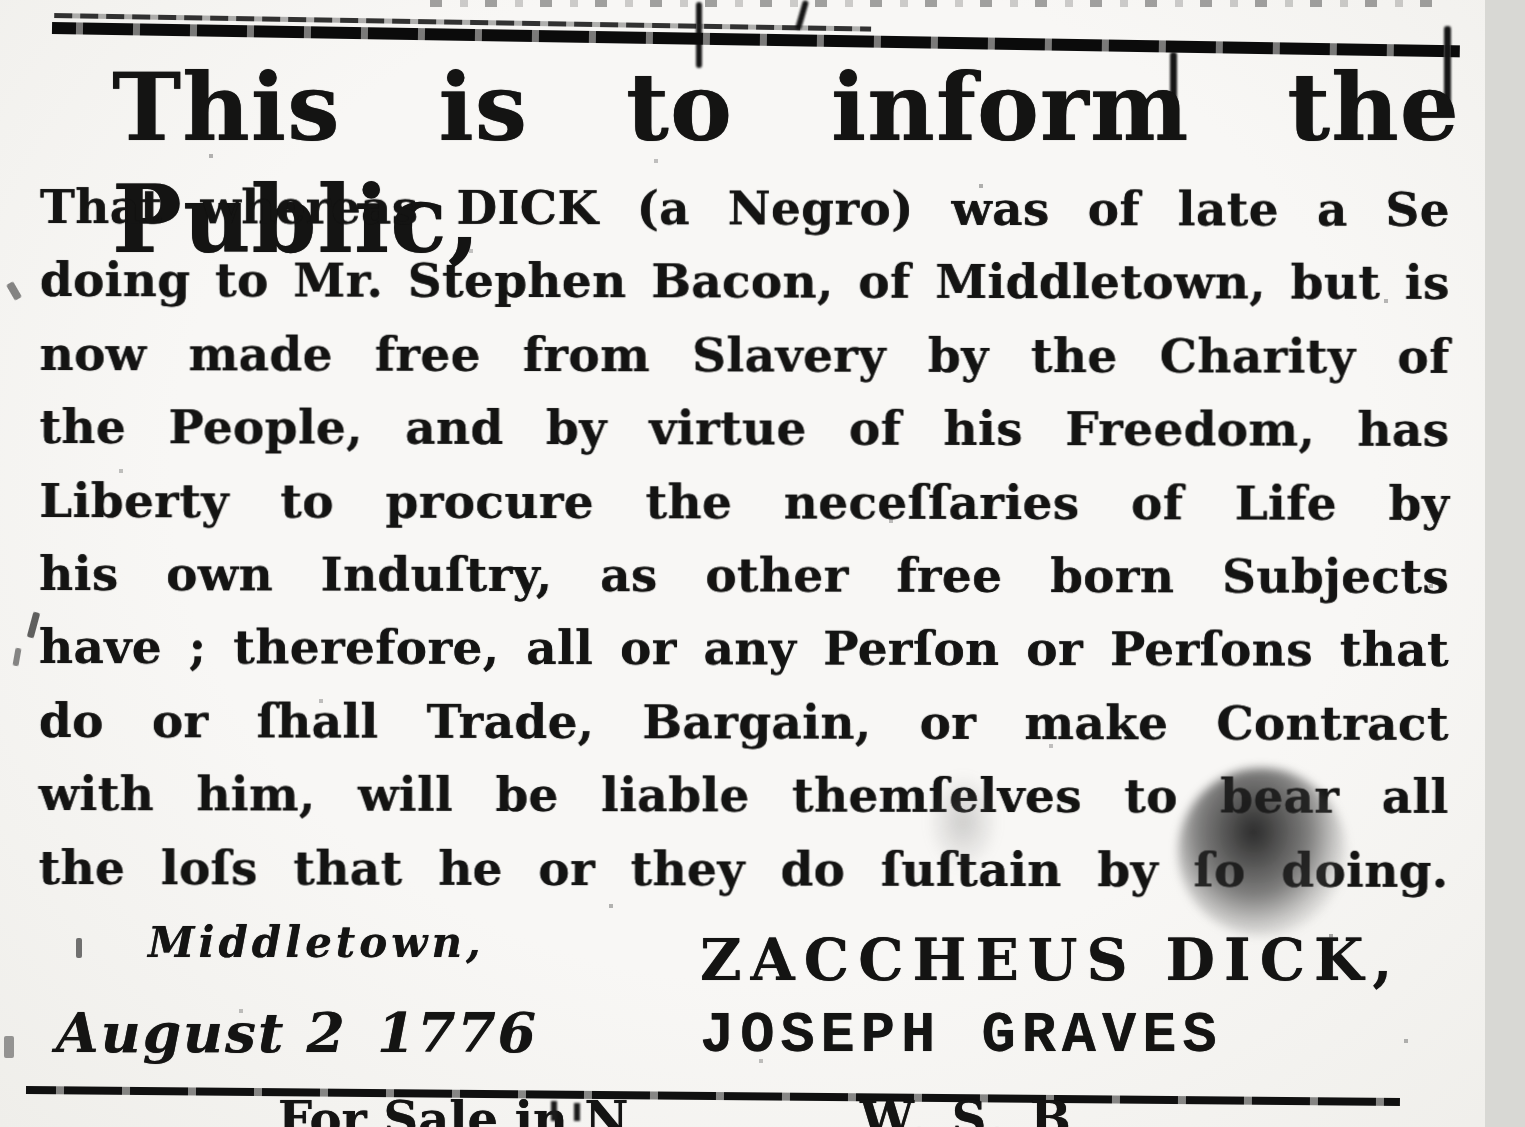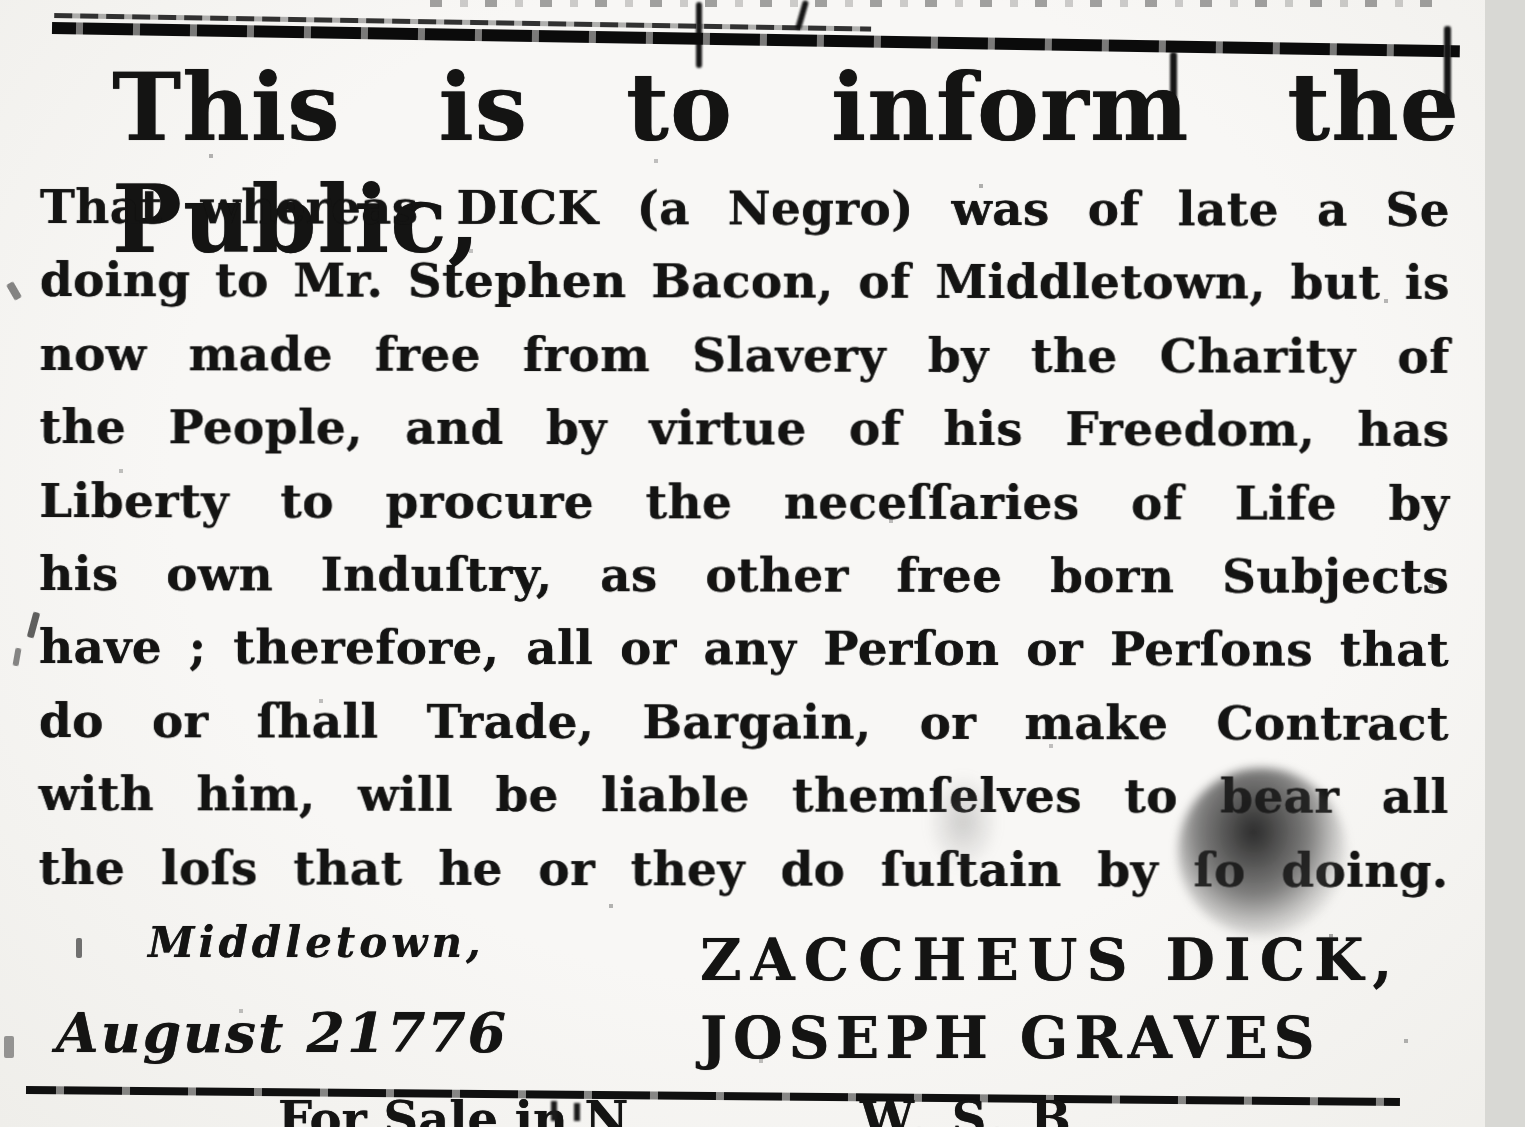--- a/index.html
+++ b/index.html
@@ -25,22 +25,22 @@
     font-size:47px;font-weight:bold;line-height:73.4px;
     transform:rotate(.12deg);transform-origin:left top;
   }
   .bline{text-align:justify;text-align-last:justify;letter-spacing:.3px;}
   .it{}
 
   
   .sig-place{position:absolute;left:148px;top:918px;font-size:42px;font-weight:bold;font-style:italic;letter-spacing:4px;}
   .sig-name1{position:absolute;left:700px;top:926px;font-size:57px;font-weight:bold;letter-spacing:9px;}
   .sig-date{position:absolute;left:56px;top:1000px;font-size:55px;font-weight:bold;font-style:italic;letter-spacing:2px;}
-  .sig-date .year{}
-  .sig-name2{position:absolute;left:700px;top:1004px;font-size:57px;font-weight:bold;letter-spacing:6px;}
+  .sig-date .year{margin-left:30px;}
+  .sig-name2{position:absolute;left:700px;top:1004px;font-size:57px;font-weight:bold;letter-spacing:6px;font-family:Liberation Mono, monospace;}
 
   
   .top-rule{
     position:absolute;left:52px;top:22px;width:1408px;height:12px;
     transform:rotate(.95deg);transform-origin:left center;filter:blur(.7px);
     background:repeating-linear-gradient(90deg,#0b0b0b 0 24px, rgba(20,20,20,.55) 24px 31px, #0b0b0b 31px 57px);
   }
   .top-rule::before{
     content:"";position:absolute;left:2px;top:-9px;width:58%;height:5px;filter:blur(.6px);
     background:repeating-linear-gradient(90deg,rgba(15,15,15,.85) 0 18px, rgba(40,40,40,.35) 18px 26px);

